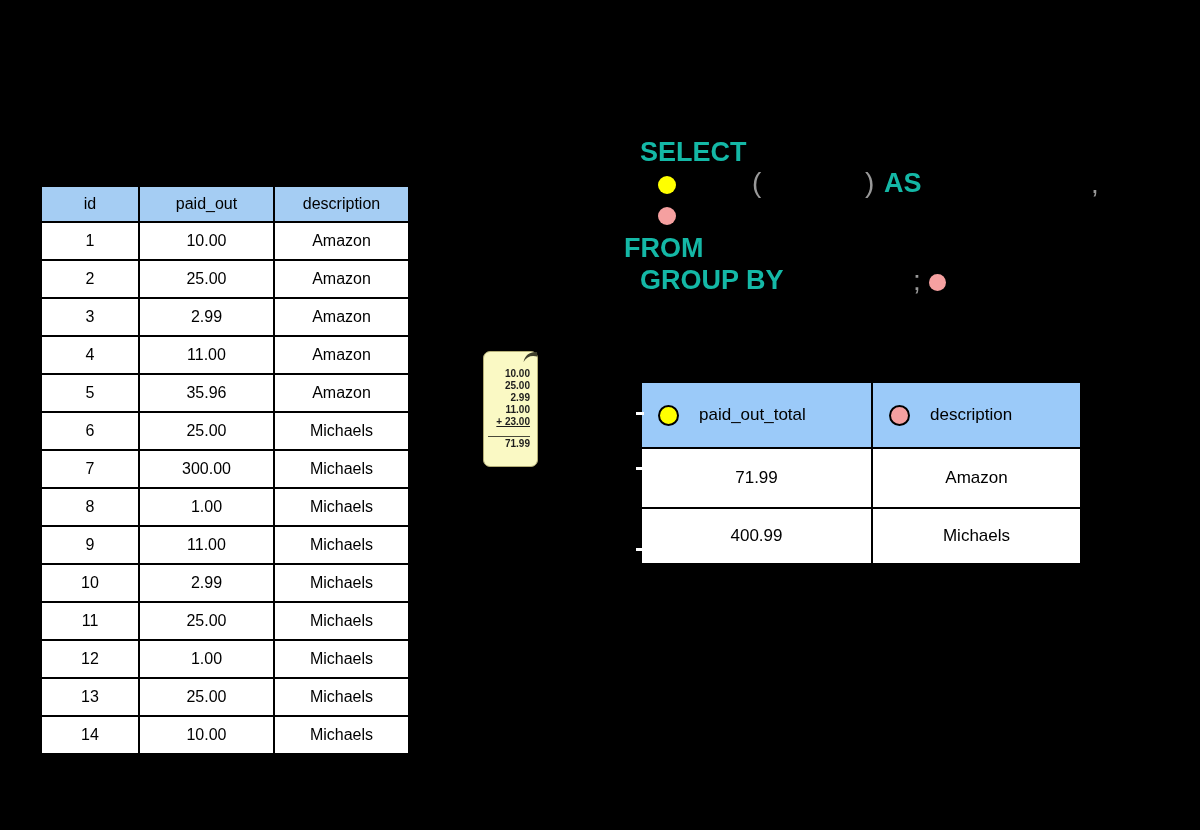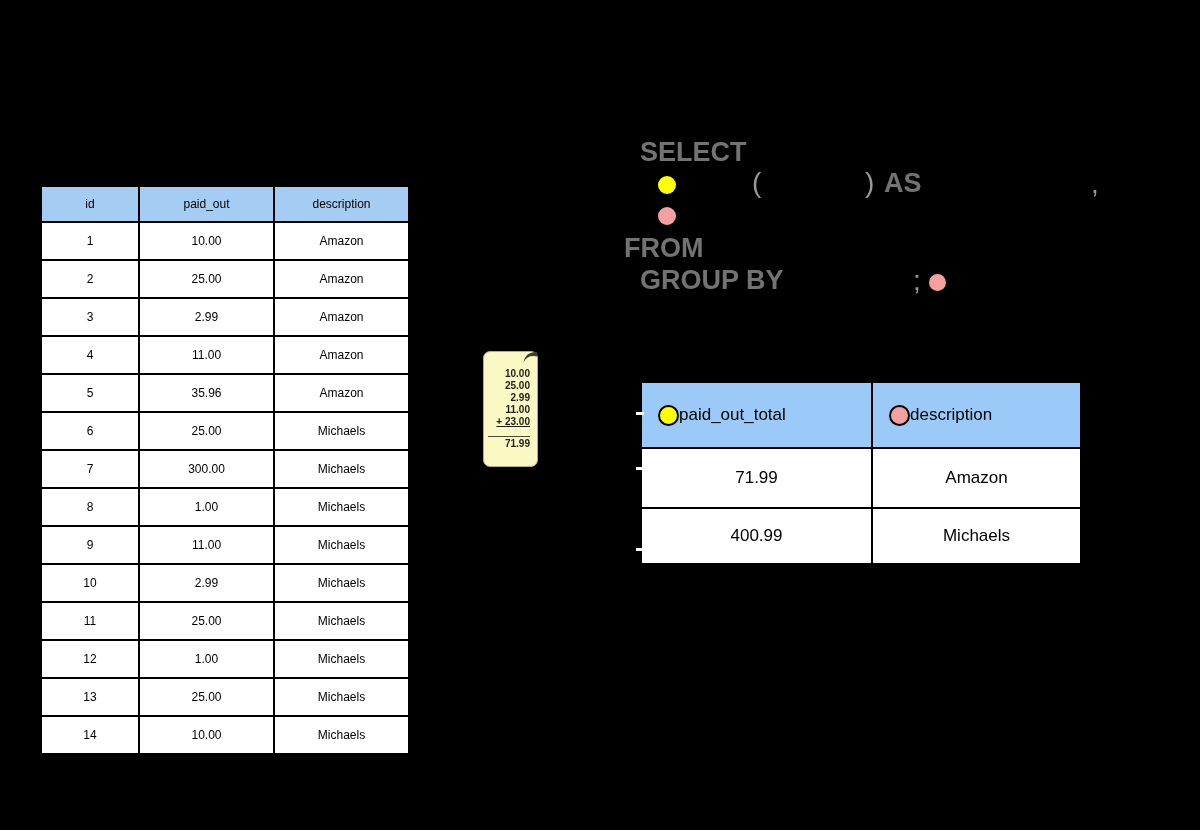--- a/index.html
+++ b/index.html
@@ -11,30 +11,30 @@
   }
 
   
   .src-table {
     position: absolute; left: 40px; top: 185px;
     width: 368px; border-collapse: collapse; table-layout: fixed;
   }
   .src-table th, .src-table td {
     border: 2px solid #000; background: #fff;
     text-align: center; vertical-align: middle;
-    font-size: 12px; font-weight: 400; padding: 0;
+    font-size: 16px; font-weight: 400; padding: 0;
   }
   .src-table thead th { background: #A5CDF3; height: 34px; }
   .src-table tbody td { height: 36px; }
   .col-id { width: 98px; } .col-paid { width: 135px; } .col-desc { width: 135px; }
 
   
   .q {
     position: absolute; font-size: 27px; font-weight: 700;
-    color: #737373; white-space: nowrap; line-height: 1.1;
+    color: #14b8a6; white-space: nowrap; line-height: 1.1;
   }
   .q-gray { color: #999999; font-weight: 400; font-size: 28px; }
   .dot { position: absolute; border-radius: 50%; }
   .dot-sm { width: 18px; height: 18px; }
 
   
   .note {
     position: absolute; left: 483px; top: 351px; width: 55px; height: 116px;
     background: #FAF9C4; border: 1px solid #B3AE76; border-radius: 7px;
     box-sizing: border-box;
@@ -60,21 +60,21 @@
   .res-table th, .res-table td {
     border: 2px solid #000; background: #fff; padding: 0;
     vertical-align: middle; font-weight: 400;
   }
   .res-table thead th { background: #9BCAF9; height: 64px; }
   .res-table tbody td { text-align: center; font-size: 17px; }
   .res-row-1 td { height: 58px; }
   .res-row-2 td { height: 54px; }
   .res-col-1 { width: 231px; } .res-col-2 { width: 209px; }
   .hdr-inner {
-    display: flex; align-items: center; 
+    display: flex; align-items: center; gap: 20px;
     padding-left: 16px; font-size: 17px; font-weight: 400; text-align: left;
   }
   .circle {
     width: 21px; height: 21px; border-radius: 50%;
     border: 2px solid #000; box-sizing: border-box; flex: 0 0 auto;
   }
 
   
   .tick { position: absolute; width: 8px; height: 3px; background: #fff; }
 </style>

